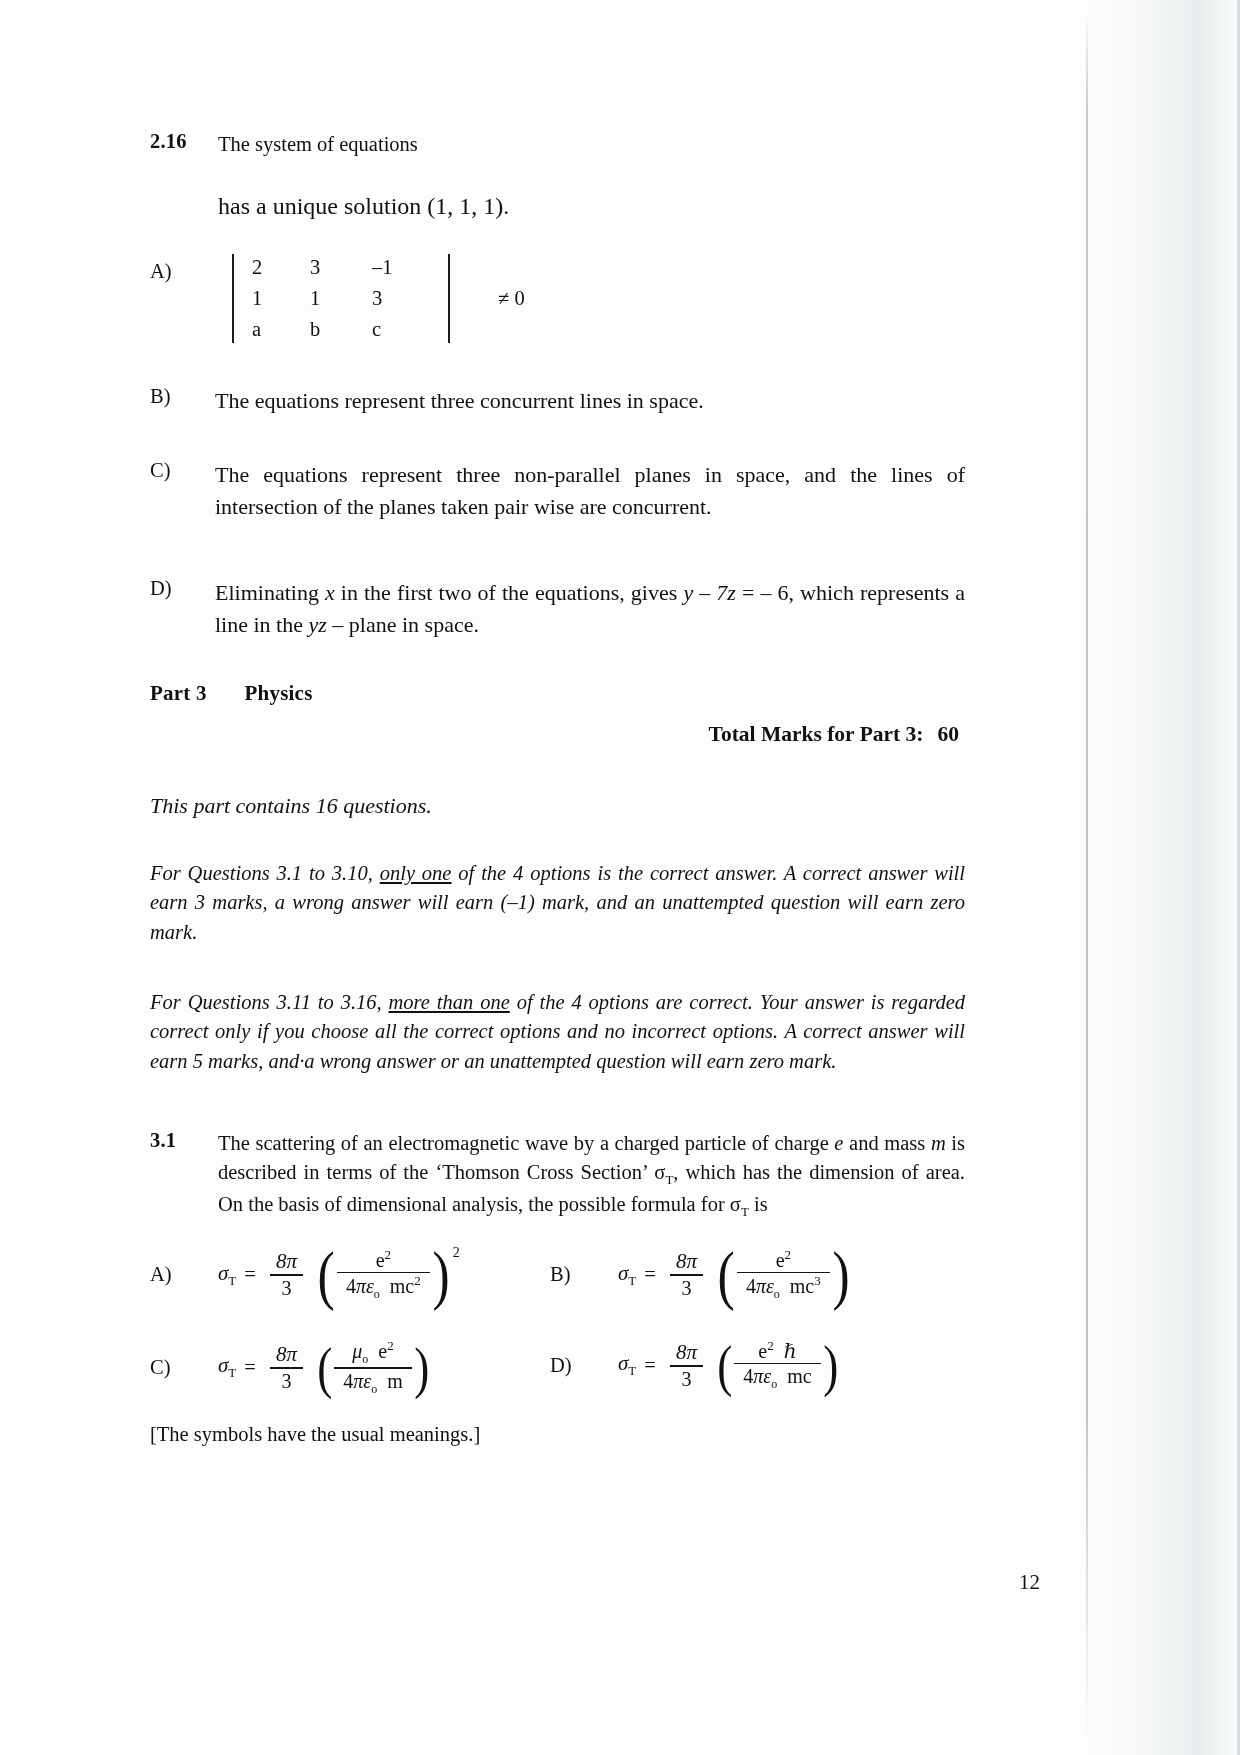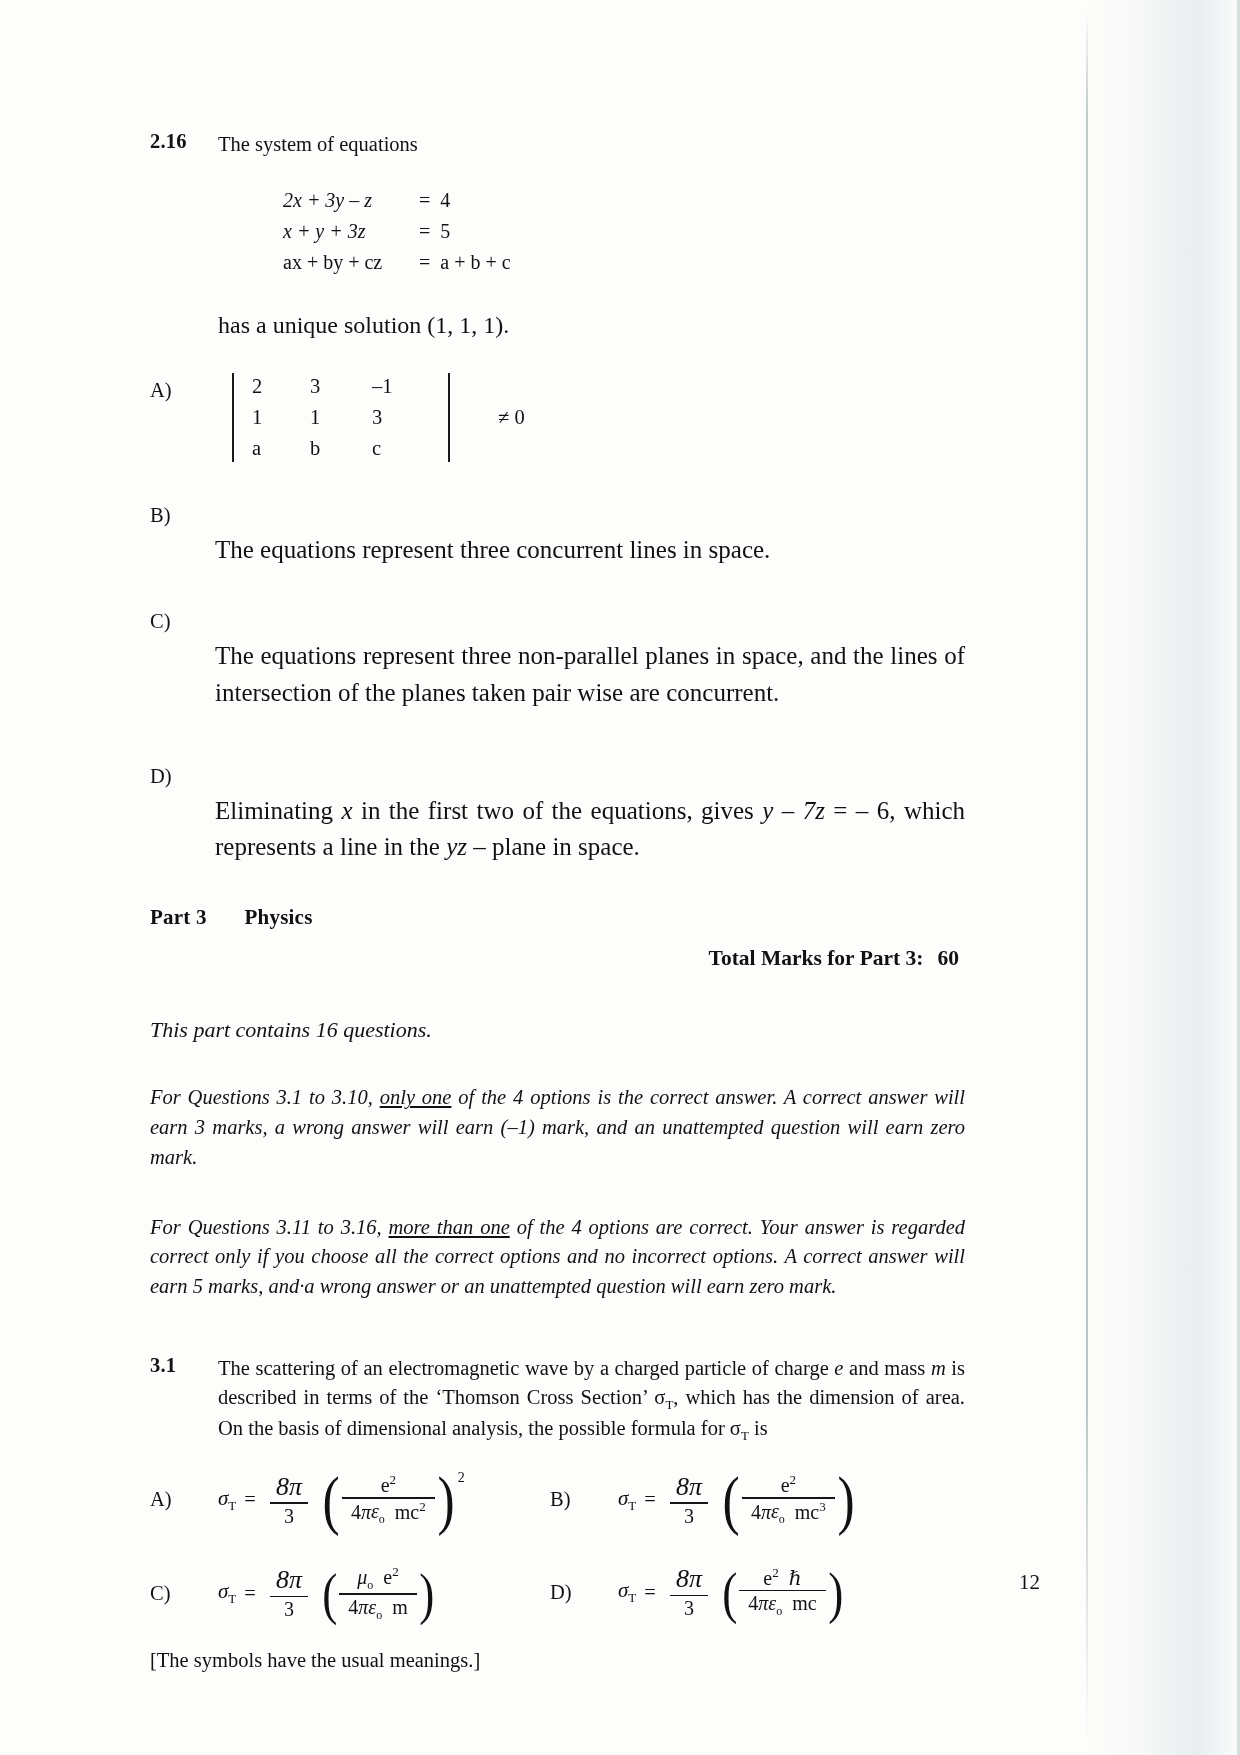--- a/index.html
+++ b/index.html
@@ -64,25 +64,24 @@
   .opt-row {
     display: flex;
     align-items: flex-start;
   }
   .opt-label {
     font-size: 20.5px;
     width: 65px;
     flex: none;
   }
   .opt-text {
-    font-size: 25px;
+    font-size: 22px;
     line-height: 1.45;
     flex: 1;
     text-align: justify;
-    margin-top: 28px;
   }
   i, .it { font-style: italic; }
   .u { text-decoration: underline; }
 
   
   .eqns {
     margin-top: 26px;
     margin-left: 133px;
     font-size: 20px;
     line-height: 1.55;
@@ -211,21 +210,21 @@
     padding: 1px 6px;
     font-size: 20px;
     white-space: nowrap;
   }
   .frac .vin {
     width: 100%;
     height: 1.6px;
     background: #151515;
   }
   .frac8 { margin-right: 12px; }
-  .frac8 .num { font-style: italic; font-size: 26px; }
+  .frac8 .num { font-style: italic; font-size: 21px; }
 
   .paren-group {
     display: inline-flex;
     align-items: center;
     position: relative;
   }
   .paren {
     font-size: 58px;
     font-weight: 300;
     line-height: 0.78;
@@ -275,25 +274,20 @@
   <div class="scan-edge-line"></div>
   <div class="scan-edge-line2"></div>
 
   <div class="content">
 
     <div class="q-row">
       <div class="q-num">2.16</div>
       <div class="q-body">The system of equations</div>
     </div>
 
-    <div class="eqns">
-      <div class="eqline"><span class="lhs it">2x + 3y – z</span>=  <span>4</span></div>
-      <div class="eqline"><span class="lhs it">x + y + 3z</span>=  <span>5</span></div>
-      <div class="eqline"><span class="lhs">ax + by + cz</span>=  <span>a + b + c</span></div>
-    </div>
 
     <div class="unique-sol">has a unique solution (1, 1, 1).</div>
 
     <div class="det-wrap">
       <div class="det-label">A)</div>
       <div class="det-bars">
         <div class="bar"></div>
         <div class="det-grid">
           <span>2</span>
           <span>3</span>

